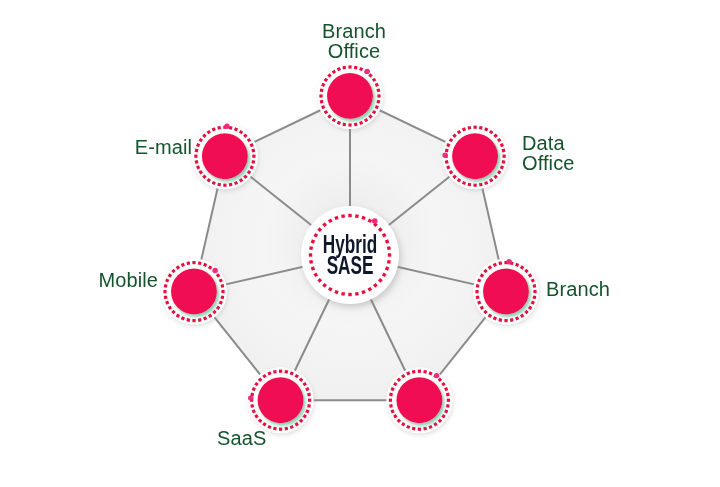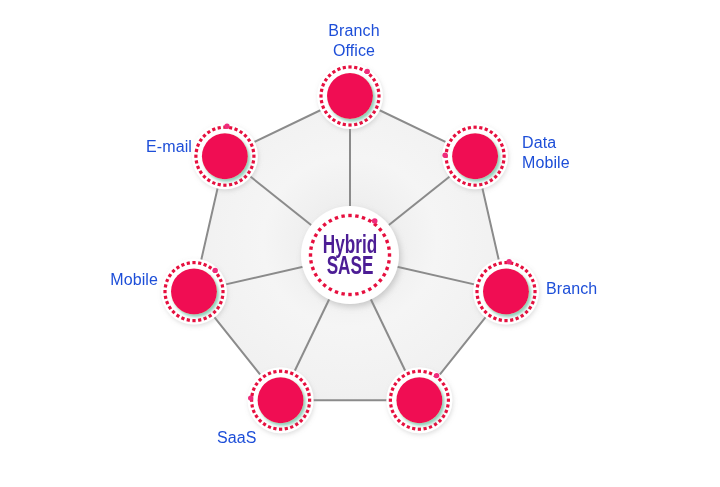--- a/index.html
+++ b/index.html
@@ -2,33 +2,33 @@
 <html><head>
 <meta charset="utf-8">
 <style>
   html,body{margin:0;padding:0;background:#ffffff;}
   .stage{
     position:relative;width:720px;height:487px;background:#ffffff;
     font-family:"Liberation Sans",sans-serif;overflow:hidden;
   }
   .stage svg{position:absolute;left:0;top:0;}
   .label{
-    position:absolute;font-size:16px;line-height:20px;color:#1d4ed8;
+    position:absolute;font-size:20px;line-height:20px;color:#14532d;
     white-space:pre-line;letter-spacing:.1px;
   }
   .lbl-branch-office{left:354px;top:21px;transform:translateX(-50%);text-align:center;}
   .lbl-data-center{left:522px;top:133px;text-align:left;}
   .lbl-cloud{left:546px;top:279px;text-align:left;}
   .lbl-remote-users{left:439px;top:428px;text-align:left;}
   .lbl-saas{left:217px;top:428px;text-align:left;}
   .lbl-mobile{right:562px;top:270px;text-align:right;}
   .lbl-email{right:528px;top:137px;}
   .hub-label{
     position:absolute;left:350px;top:234px;transform:translateX(-50%);
-    text-align:center;color:#4c1d95;
+    text-align:center;color:#0f172a;
   }
   .hub-label-inner{
     display:block;font-size:26px;font-weight:700;line-height:21px;
     transform:scaleX(.66);transform-origin:50% 0;white-space:pre-line;
   }
 </style>
 </head>
 <body>
 
 <div class="stage">
@@ -355,21 +355,21 @@
         <rect x="-1.6" y="-1.6" width="3.2" height="3.2" fill="#E60F3E" transform="translate(251.7,145.1) rotate(427.5)"></rect>
         <rect x="-1.6" y="-1.6" width="3.2" height="3.2" fill="#E60F3E" transform="translate(253.3,150.5) rotate(438.8)"></rect>
     <circle cx="227.0" cy="126.3" r="2.7" fill="#EF2B7B"></circle>
     <circle cx="224.9" cy="156.2" r="23" fill="#F01052" filter="url(#shNode)"></circle>
   </g>
     </svg>
 
   <div class="label lbl-branch-office">Branch
 Office</div>
   <div class="label lbl-data-center">Data
-Mobile</div>
+Office</div>
   <div class="label lbl-cloud">Branch</div>
   <div class="label lbl-saas">SaaS</div>
   <div class="label lbl-mobile">Mobile</div>
   <div class="label lbl-email">E-mail</div>
 
   <div class="hub-label">
     <span class="hub-label-inner">Hybrid
 SASE</span>
   </div>
 </div>

